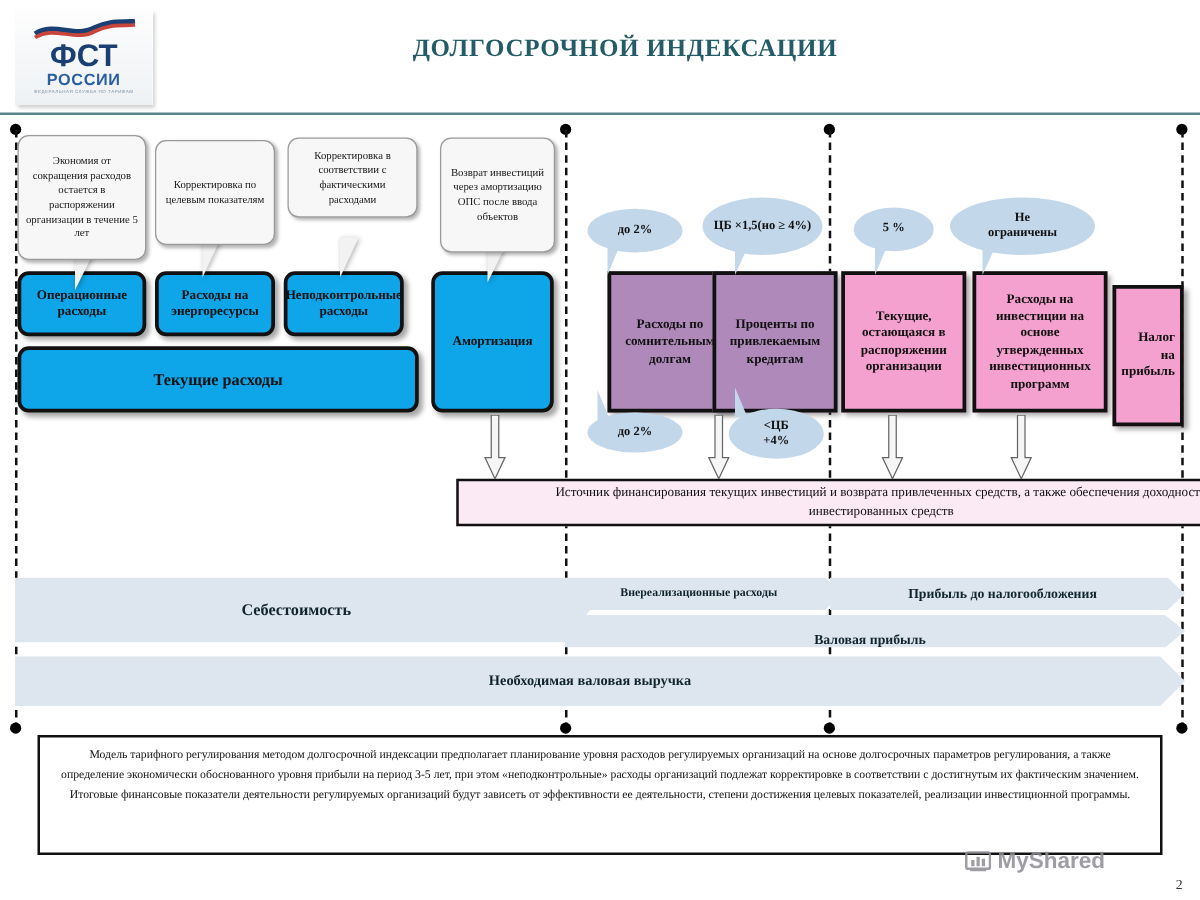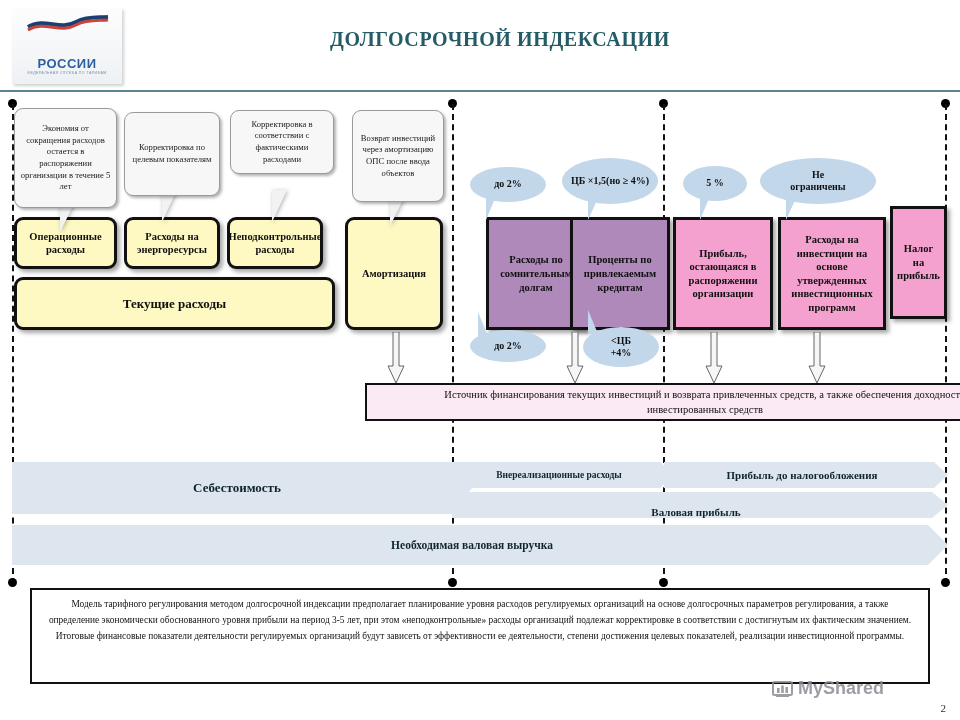--- a/index.html
+++ b/index.html
@@ -119,21 +119,21 @@
   }
   .callout-tail {
     position: absolute;
     width: 0; height: 0;
     z-index: 5;
   }
 
   
   .gbox {
     position: absolute;
-    background: #fef9c3;
+    background: #0ea5e9;
     border: 3px solid #111;
     border-radius: 9px;
     box-shadow: 3px 3px 4px rgba(0,0,0,.35);
     font-family: "Liberation Serif", serif;
     font-weight: 700;
     font-size: 10.5px;
     line-height: 13px;
     color: #101010;
     text-align: center;
     display: flex;
@@ -282,20 +282,21 @@
 <body>
 
 <div class="slide">
 
   <div class="header">
     <div class="logo">
       <svg class="logo-wave" viewBox="0 0 84 20">
         <path d="M2,12 C18,2 34,16 50,7 C62,1 72,3 82,2" stroke="#1b3f73" stroke-width="4" fill="none"></path>
         <path d="M2,15 C18,5 34,19 50,10 C62,4 72,6 82,5" stroke="#c8453c" stroke-width="3" fill="none"></path>
       </svg>
+      <div class="logo-fst">ФСТ</div>
       <div class="logo-rossii">РОССИИ</div>
       <div class="logo-sub">ФЕДЕРАЛЬНАЯ СЛУЖБА ПО ТАРИФАМ</div>
     </div>
     <div class="title">
       <div>ДОЛГОСРОЧНОЙ ИНДЕКСАЦИИ</div>
     </div>
     <div class="header-rule"></div>
   </div>
 
   <div class="vdot" style="left:8px;  top:99px;"></div>
@@ -351,26 +352,26 @@
   </div>
 
   <div class="pbox" style="left:486px; top:217px; width:100px; height:113px;">
     <span>Расходы по сомнительным долгам</span>
   </div>
   <div class="pbox" style="left:570px; top:217px; width:100px; height:113px;">
     <span>Проценты по привлекаемым кредитам</span>
   </div>
 
   <div class="kbox" style="left:673px; top:217px; width:100px; height:113px;">
-    <span>Прибыль, остающаяся в распоряжении организации</span>
+    <span>Текущие, остающаяся в распоряжении организации</span>
   </div>
   <div class="kbox" style="left:778px; top:217px; width:108px; height:113px;">
     <span>Расходы на инвестиции на основе утвержденных инвестиционных программ</span>
   </div>
-  <div class="kbox" style="left:890px; top:206px; width:57px; height:113px;">
+  <div class="kbox" style="left:890px; top:228px; width:57px; height:113px;text-align:right;">
     <span>Налог на прибыль</span>
   </div>
 
   <div class="bubble" style="left:470px; top:167px; width:76px; height:35px;">
     <span>до 2%</span>
   </div>
   <div class="bubble-tail" style="left:486px; top:196px; border-left:10px solid #c3d7ea; border-bottom:24px solid transparent;"></div>
 
   <div class="bubble" style="left:562px; top:158px; width:96px; height:46px; ">
     <span>ЦБ ×1,5</span>

